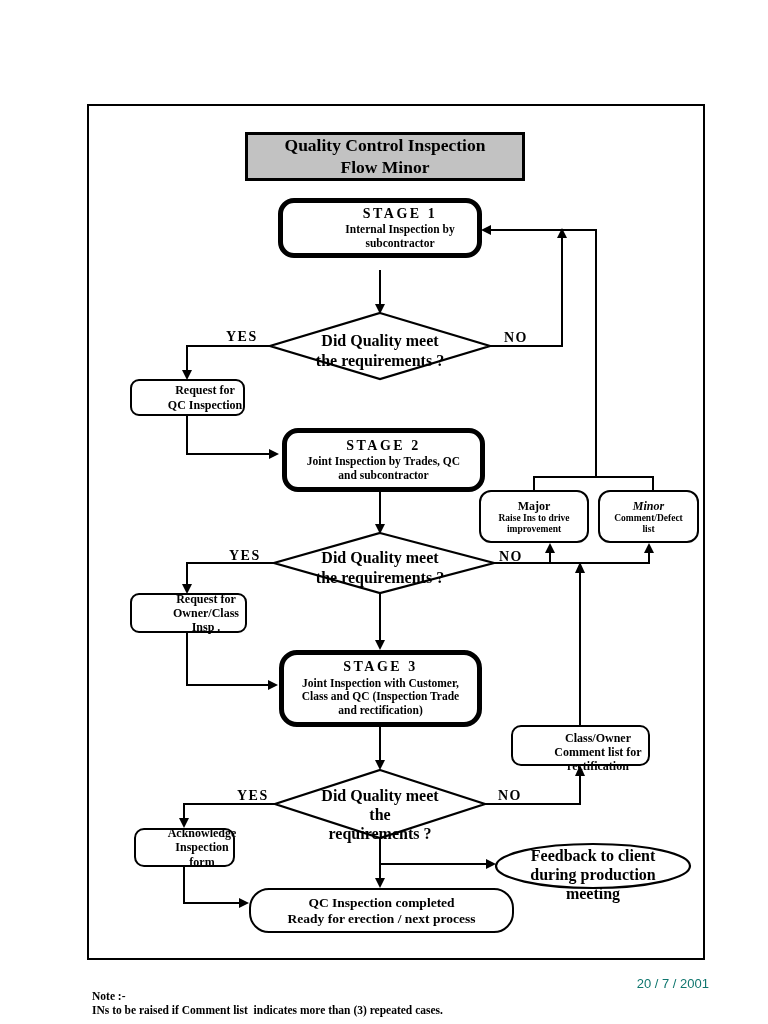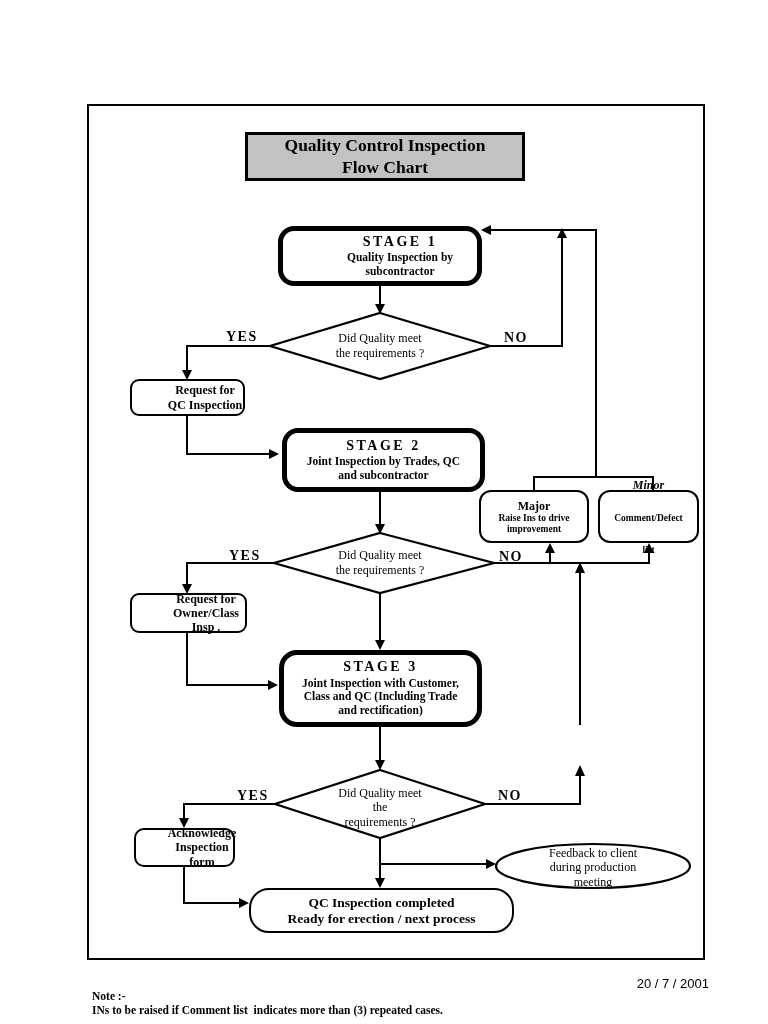--- a/index.html
+++ b/index.html
@@ -13,26 +13,26 @@
        text-align:center;font-weight:bold;line-height:1.18;}
   .thick{border-width:5px;border-radius:16px;}
   .thin{border-radius:9px;padding-left:35px;}
   .stage-title{font-size:14px;letter-spacing:2.5px;margin-bottom:1px;}
   .body-12{font-size:11.5px;}
   .titlebox{position:absolute;left:233px;top:132px;width:280px;height:49px;
             box-sizing:border-box;border:3px solid #000;background:#c2c2c2;
             display:flex;flex-direction:column;align-items:center;justify-content:center;
             font-weight:bold;font-size:17.5px;line-height:1.25;text-align:center;}
   .dlabel{position:absolute;font-weight:bold;font-size:14px;letter-spacing:1.5px;}
-  .dtext{position:absolute;text-align:center;font-weight:normal;font-size:12px;line-height:1.22;}
+  .dtext{position:absolute;text-align:center;font-weight:bold;font-size:16px;line-height:1.22;}
   .overflowbox{justify-content:flex-start;overflow:visible;}
   .footer-note{position:absolute;left:80px;font-weight:bold;font-size:11.5px;
                white-space:pre-wrap;line-height:1.2;}
   .date{position:absolute;left:597px;top:976px;width:100px;text-align:right;
-        font-family:"Liberation Sans","DejaVu Sans",sans-serif;font-size:13px;color:#000000;}
+        font-family:"Liberation Sans","DejaVu Sans",sans-serif;font-size:13px;color:#0f766e;}
 </style>
 </head>
 <body>
 
 <div id="page">
 
   <div id="frame"></div>
 
   <svg id="wires" viewBox="0 0 768 1024" xmlns="http://www.w3.org/2000/svg">
     <g stroke="#000" stroke-width="2" fill="none">
@@ -78,26 +78,26 @@
     <g stroke="#000" stroke-width="2.2" fill="#fff">
       <polygon points="368,313 478,346 368,379 258,346"></polygon>
       <polygon points="368,533 482,563 368,593 262,563"></polygon>
       <polygon points="368,770 473,804 368,838 263,804"></polygon>
       <ellipse cx="581" cy="866" rx="97" ry="22"></ellipse>
     </g>
   </svg>
 
   <div class="titlebox">
     <span>Quality Control Inspection</span>
-    <span>Flow Chart</span>
+    <span>Flow Minor</span>
   </div>
 
-  <div class="box thick" style="left:266px;top:226px;width:204px;height:60px;padding-left:40px;">
+  <div class="box thick" style="left:266px;top:198px;width:204px;height:60px;padding-left:40px;">
     <span class="stage-title">STAGE 1</span>
-    <span class="body-12">Quality Inspection by</span>
+    <span class="body-12">Internal Inspection by</span>
     <span class="body-12">subcontractor</span>
   </div>
 
   <div class="dlabel" style="left:214px;top:329px;">YES</div>
   <div class="dlabel" style="left:492px;top:330px;">NO</div>
   <div class="dtext" style="left:288px;top:331px;width:160px;">
     <div>Did Quality meet</div>
     <div>the requirements ?</div>
   </div>
 
@@ -111,45 +111,50 @@
     <span class="body-12">Joint Inspection by Trades, QC</span>
     <span class="body-12">and subcontractor</span>
   </div>
 
   <div class="box" style="left:467px;top:490px;width:110px;height:53px;border-width:2.5px;border-radius:12px;">
     <span style="font-size:12px;">Major</span>
     <span style="font-size:9.5px;line-height:1.15;">Raise Ins to drive</span>
     <span style="font-size:9.5px;line-height:1.15;">improvement</span>
   </div>
 
-  <div class="box" style="left:586px;top:490px;width:101px;height:53px;border-width:2.5px;border-radius:12px;gap:21px;">
+  <div class="box" style="left:586px;top:490px;width:101px;height:53px;border-width:2.5px;border-radius:12px;">
     <span style="font-size:12px;font-style:italic;">Minor</span>
     <span style="font-size:9.5px;line-height:1.15;">Comment/Defect</span>
     <span style="font-size:9.5px;line-height:1.15;">list</span>
   </div>
 
   <div class="dlabel" style="left:217px;top:548px;">YES</div>
   <div class="dlabel" style="left:487px;top:549px;">NO</div>
   <div class="dtext" style="left:288px;top:548px;width:160px;">
     <div>Did Quality meet</div>
     <div>the requirements ?</div>
   </div>
 
   <div class="box thin" style="left:118px;top:593px;width:117px;height:40px;font-size:12px;">
     <span>Request for</span>
     <span>Owner/Class Insp .</span>
   </div>
 
   <div class="box thick" style="left:267px;top:650px;width:203px;height:77px;border-radius:18px;">
     <span class="stage-title">STAGE 3</span>
     <span class="body-12">Joint Inspection with Customer,</span>
-    <span class="body-12">Class and QC (Including Trade</span>
+    <span class="body-12">Class and QC (Inspection Trade</span>
     <span class="body-12">and rectification)</span>
   </div>
 
+  <div class="box thin overflowbox" style="left:499px;top:725px;width:139px;height:41px;font-size:12px;border-radius:10px;padding-top:4px;">
+    <span>Class/Owner</span>
+    <span>Comment list for</span>
+    <span>rectification</span>
+  </div>
 
   <div class="dlabel" style="left:225px;top:788px;">YES</div>
   <div class="dlabel" style="left:486px;top:788px;">NO</div>
   <div class="dtext" style="left:288px;top:786px;width:160px;line-height:1.2;">
     <div>Did Quality meet</div>
     <div>the</div>
     <div>requirements ?</div>
   </div>
 
   <div class="box thin" style="left:122px;top:828px;width:101px;height:39px;font-size:12px;border-radius:10px;justify-content:center;">

